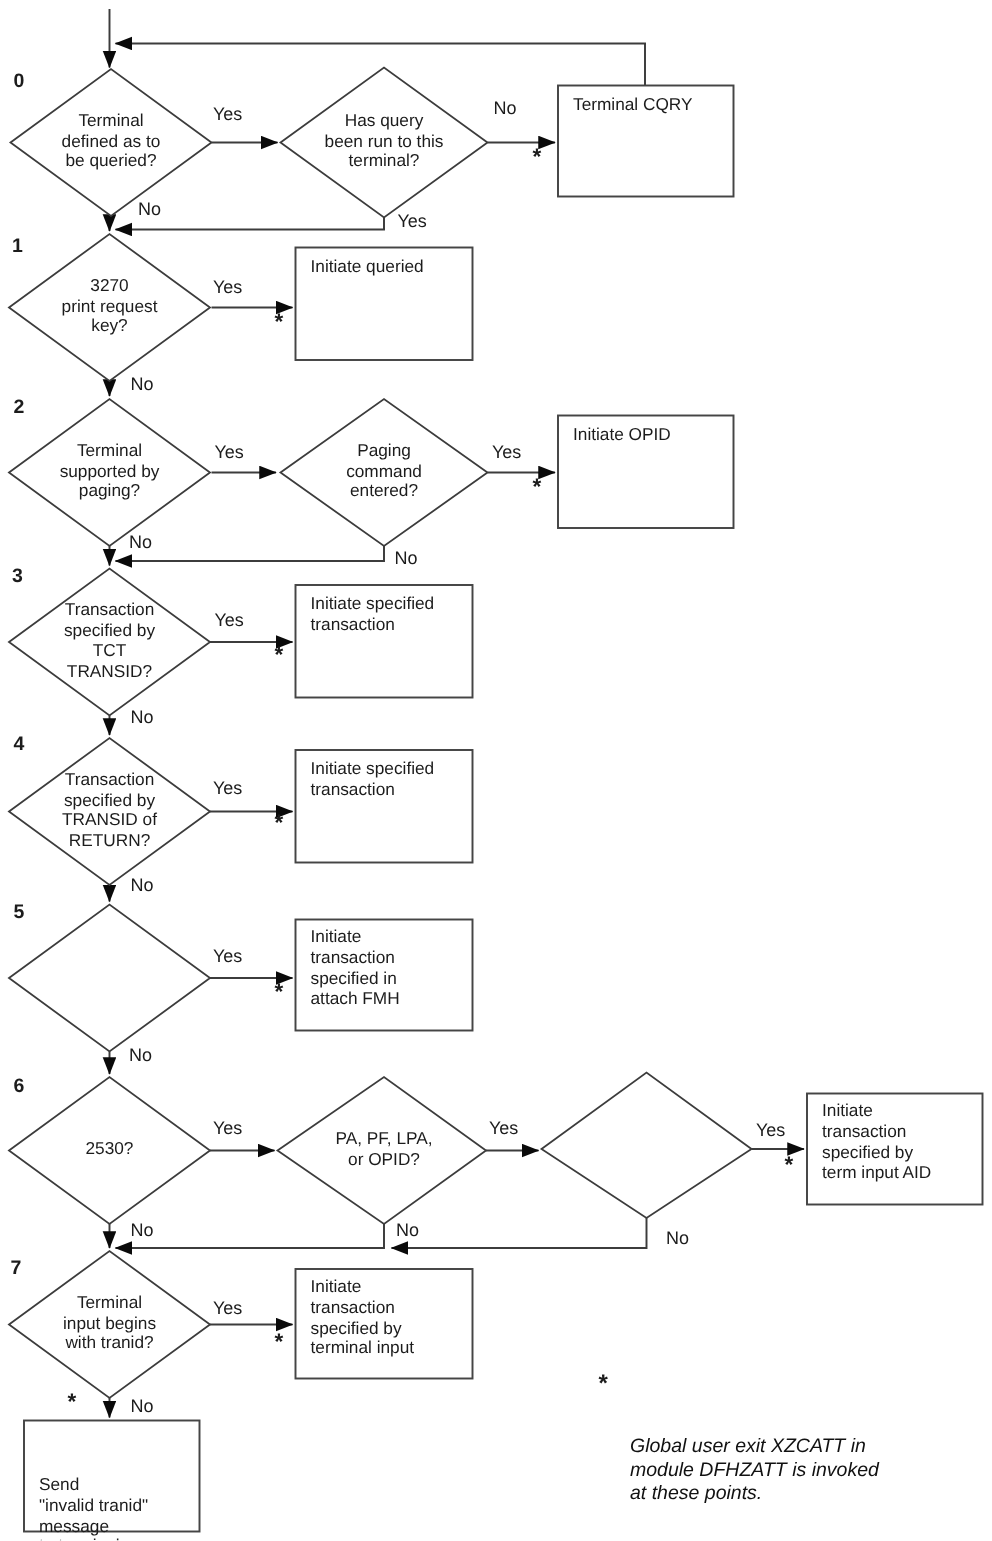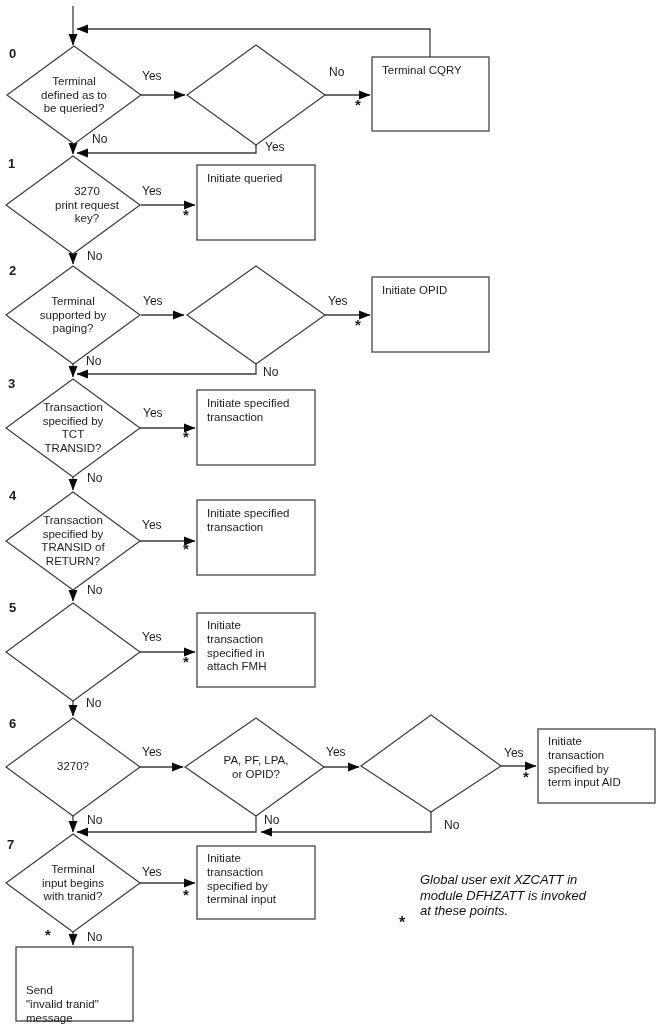--- a/index.html
+++ b/index.html
@@ -98,35 +98,41 @@
   <div class="num" style="left:9px;top:264px">2</div>
   <div class="num" style="left:8px;top:377px">3</div>
   <div class="num" style="left:9px;top:489px">4</div>
   <div class="num" style="left:9px;top:601px">5</div>
   <div class="num" style="left:9px;top:717px">6</div>
   <div class="num" style="left:7px;top:838px">7</div>
 
   <div class="dtext" style="left:74px;top:95px">Terminal
 defined as to
 be queried?</div>
-  <div class="dtext" style="left:87px;top:205px">3270
+  <div class="dtext" style="left:256px;top:95px">Has query
+been run to this
+terminal?</div>
+  <div class="dtext" style="left:73px;top:205px">3270
 print request
 key?</div>
   <div class="dtext" style="left:73px;top:315px">Terminal
 supported by
 paging?</div>
+  <div class="dtext" style="left:256px;top:315px">Paging
+command
+entered?</div>
   <div class="dtext" style="left:73px;top:428px">Transaction
 specified by
 TCT
 TRANSID?</div>
   <div class="dtext" style="left:73px;top:541px">Transaction
 specified by
 TRANSID of
 RETURN?</div>
-  <div class="dtext" style="left:73px;top:767px">3270?</div>
+  <div class="dtext" style="left:73px;top:767px">2530?</div>
   <div class="dtext" style="left:256px;top:767px">PA, PF, LPA,
 or OPID?</div>
   <div class="dtext" style="left:73px;top:883px">Terminal
 input begins
 with tranid?</div>
 
   <div class="btext" style="left:382px;top:64px">Terminal CQRY</div>
   <div class="btext" style="left:207px;top:172px">Initiate queried</div>
   <div class="btext" style="left:382px;top:284px">Initiate OPID</div>
   <div class="btext" style="left:207px;top:397px">Initiate specified
@@ -179,17 +185,17 @@
   <div class="star" style="left:183px;top:209px">*</div>
   <div class="star" style="left:355px;top:319px">*</div>
   <div class="star" style="left:183px;top:431px">*</div>
   <div class="star" style="left:183px;top:543px">*</div>
   <div class="star" style="left:183px;top:656px">*</div>
   <div class="star" style="left:523px;top:771px">*</div>
   <div class="star" style="left:183px;top:889px">*</div>
   <div class="star" style="left:45px;top:929px">*</div>
 
   <div class="footnote-marker" style="left:399px;top:916px">*</div>
-  <div class="footnote-text" style="left:420px;top:872px">Global user exit XZCATT in
+  <div class="footnote-text" style="left:420px;top:956px">Global user exit XZCATT in
 module DFHZATT is invoked
 at these points.</div>
 
 </div>
 
 </body></html>

